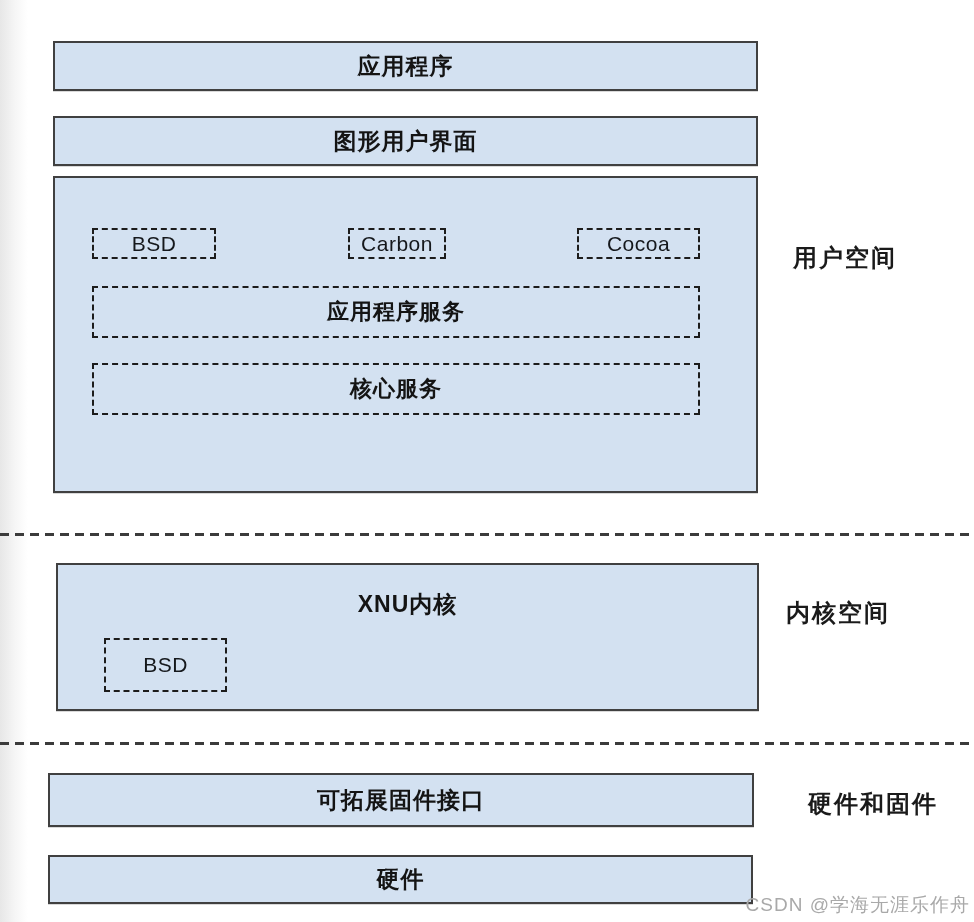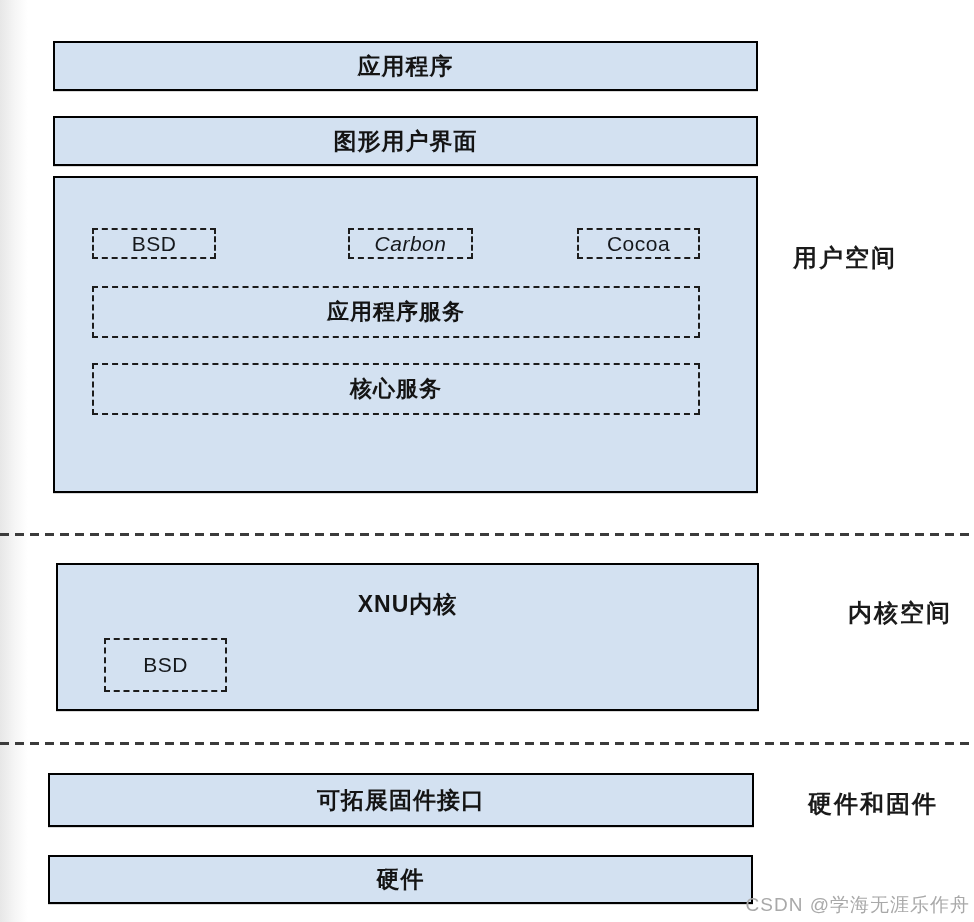--- a/index.html
+++ b/index.html
@@ -14,21 +14,21 @@
     background:#ffffff;
     overflow:hidden;
   }
   .left-shade{
     position:absolute;left:0;top:0;width:28px;height:100%;
     background:linear-gradient(90deg,#e7e7e7 0%,#f6f6f6 55%,#ffffff 100%);
   }
   .solid-box{
     position:absolute;
     background:#d3e1f1;
-    border:2px solid #000000;
+    border:2px solid #404040;
     box-sizing:border-box;
     display:flex;
     align-items:center;
     justify-content:center;
     box-shadow:0 1px 0 rgba(0,0,0,0.15);
   }
   .box-label{
     font-size:23px;
     font-weight:600;
     color:#141414;
@@ -105,21 +105,21 @@
   <div class="solid-box" style="left:53px;top:116px;width:705px;height:50px;">
     <span class="box-label">图形用户界面</span>
   </div>
 
   <div class="solid-box" style="left:53px;top:176px;width:705px;height:317px;justify-content:flex-start;align-items:flex-start;">
 
     <div class="dashed-box" style="left:37px;top:50px;width:124px;height:31px;">
       <span class="latin">BSD</span>
     </div>
 
-    <div class="dashed-box" style="left:293px;top:50px;width:125px;height:31px;font-style:italic;">
+    <div class="dashed-box" style="left:293px;top:50px;width:98px;height:31px;">
       <span class="latin">Carbon</span>
     </div>
 
     <div class="dashed-box" style="left:37px;top:108px;width:608px;height:52px;">
       <span class="cjk-inner">应用程序服务</span>
     </div>
 
     <div class="dashed-box" style="left:522px;top:50px;width:123px;height:31px;">
       <span class="latin">Cocoa</span>
     </div>
@@ -137,21 +137,21 @@
 
     <div class="kernel-title">XNU内核</div>
 
     <div class="dashed-box" style="left:46px;top:73px;width:123px;height:54px;">
       <span class="latin">BSD</span>
     </div>
 
 
   </div>
 
-  <div class="side-label" style="left:848px;top:597px;">内核空间</div>
+  <div class="side-label" style="left:786px;top:597px;">内核空间</div>
 
   <div class="divider" style="top:742px;"></div>
 
   <div class="solid-box" style="left:48px;top:773px;width:706px;height:54px;">
     <span class="box-label">可拓展固件接口</span>
   </div>
 
   <div class="side-label" style="left:808px;top:788px;">硬件和固件</div>
 
   <div class="solid-box" style="left:48px;top:855px;width:705px;height:49px;">

